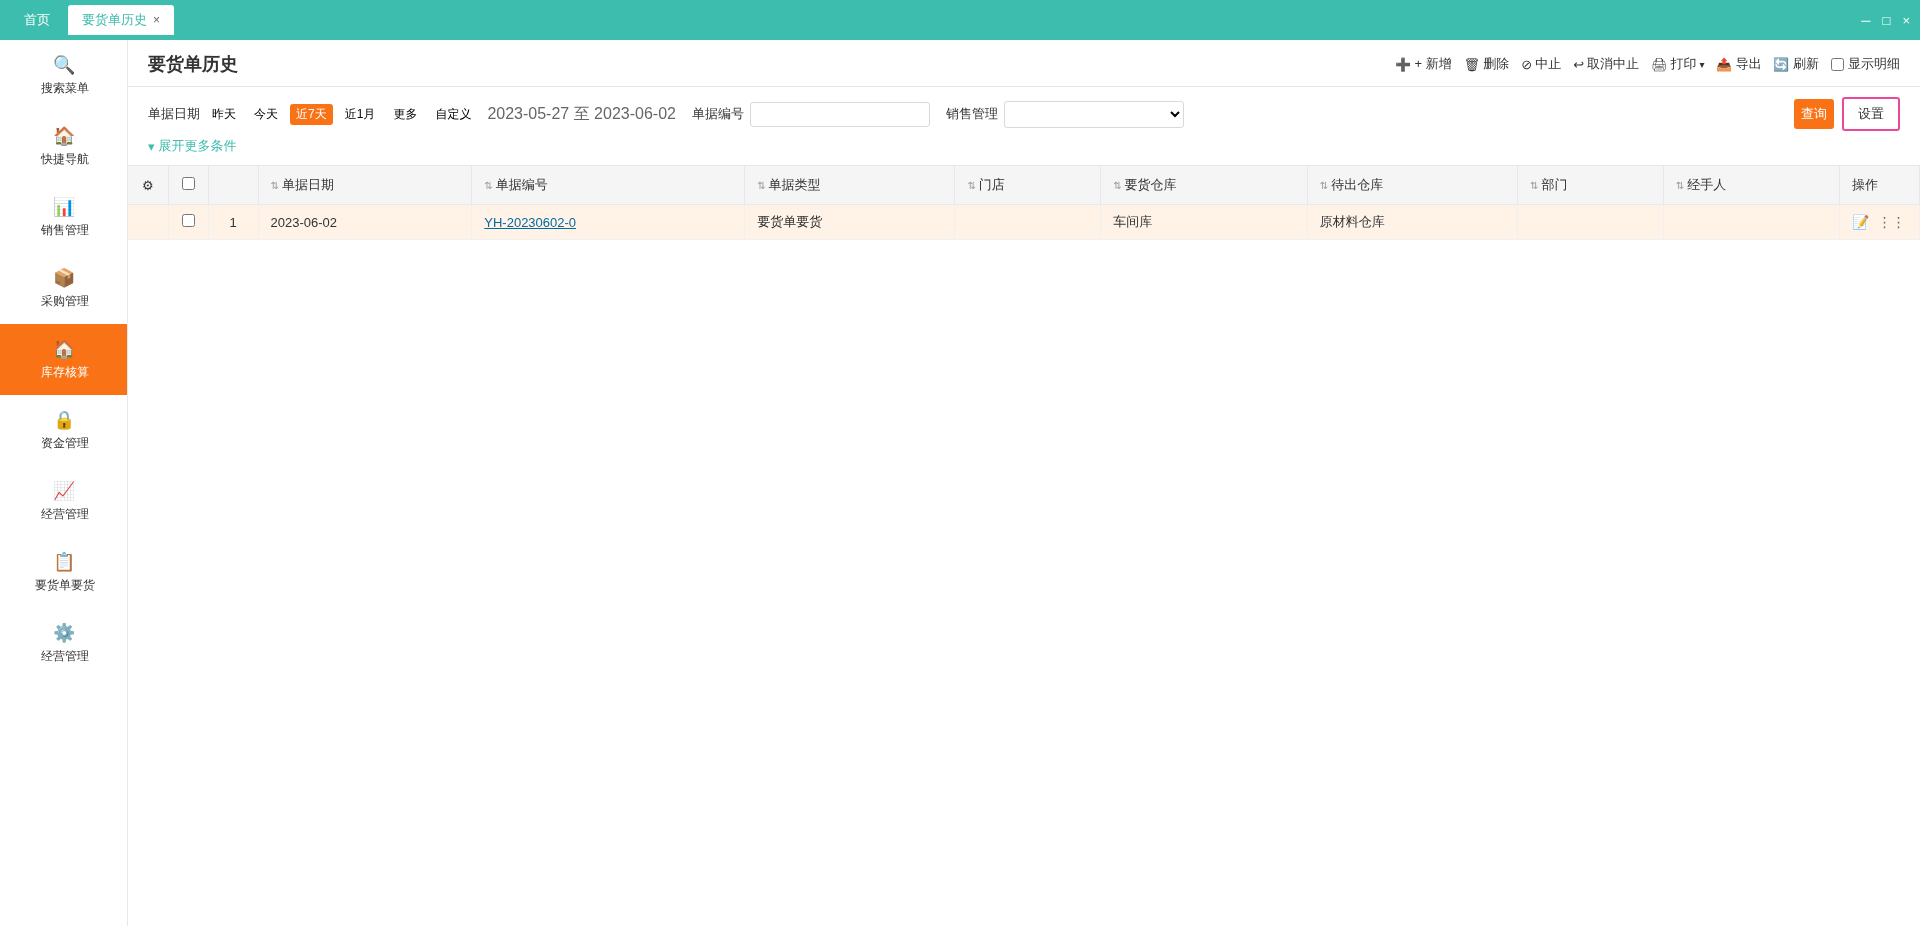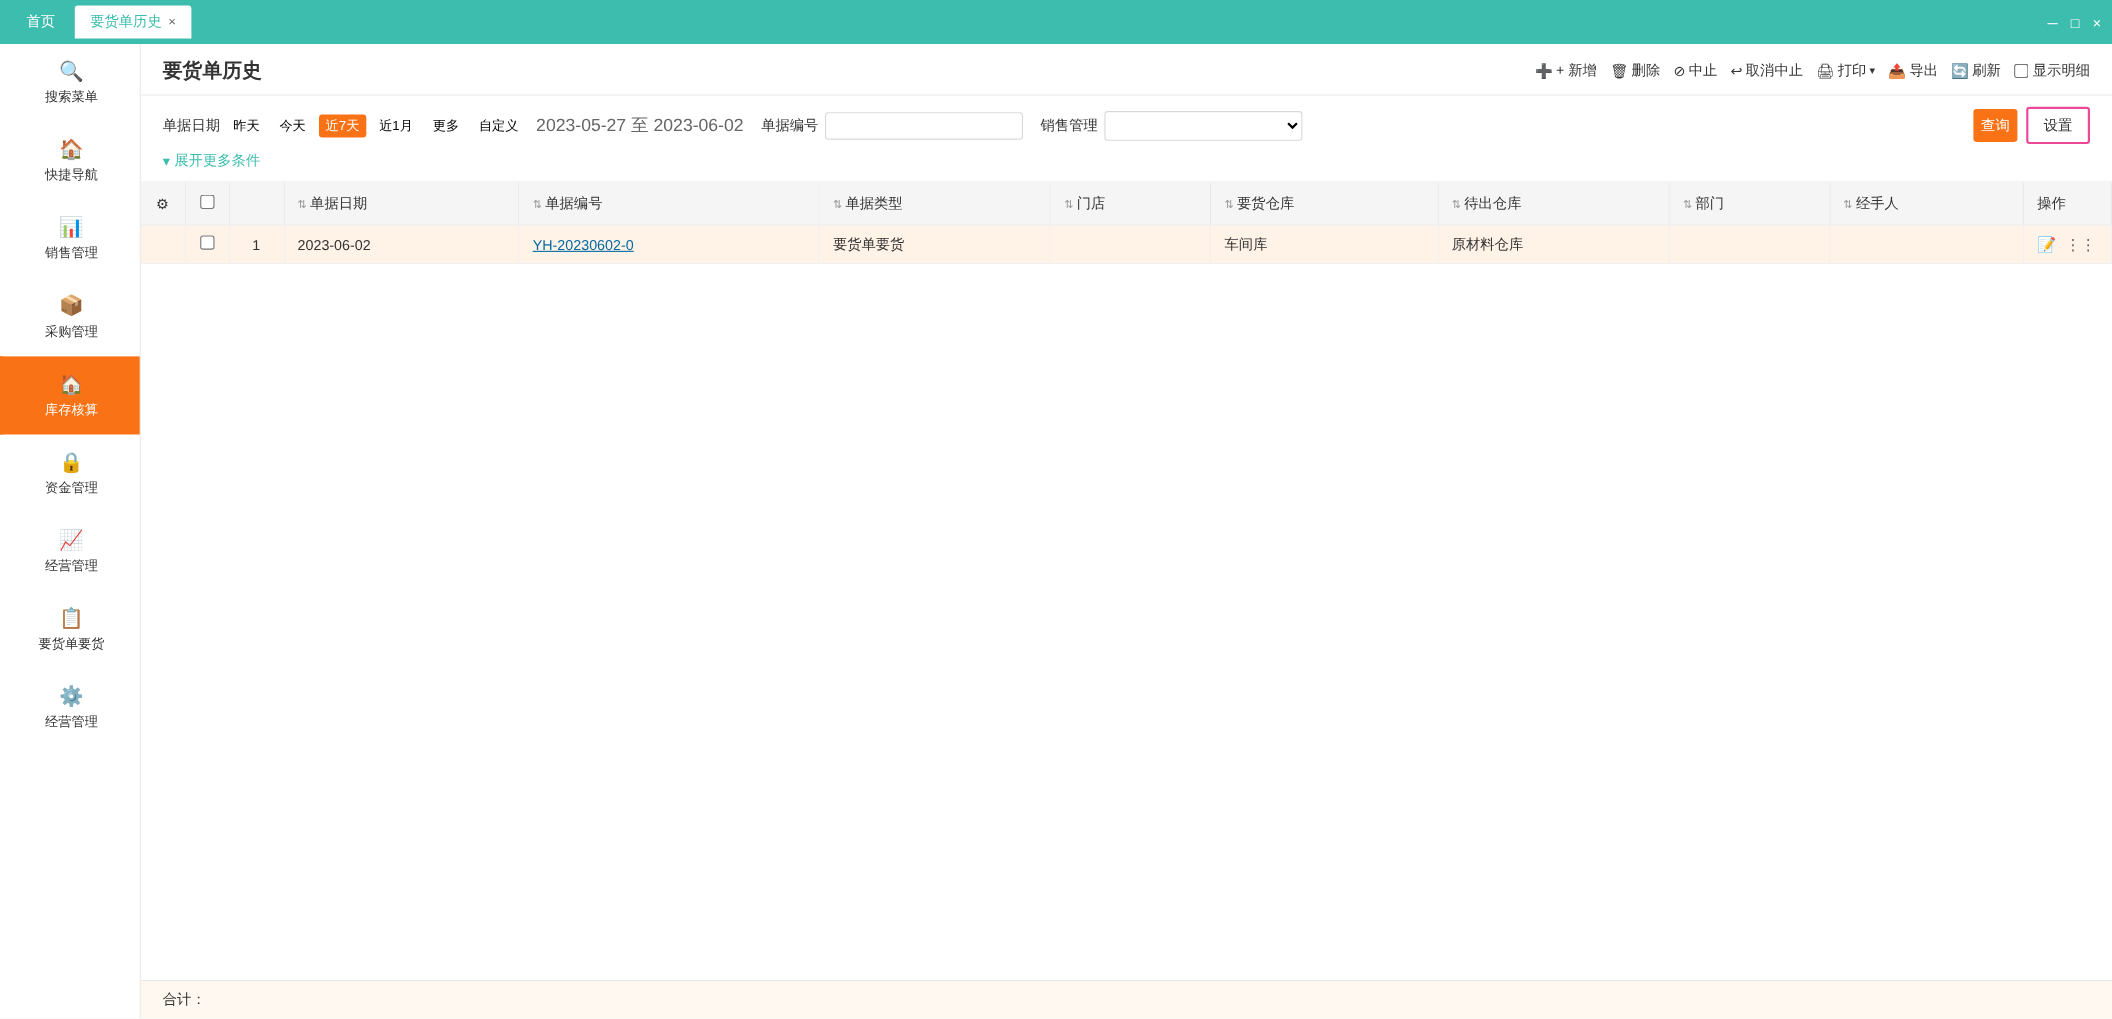--- a/index.html
+++ b/index.html
@@ -461,19 +461,16 @@
               <div class="action-icons">
                 <span class="action-icon" title="编辑">📝</span>
                 <span class="action-icon" title="删除">⋮⋮</span>
               </div>
             </td>
           </tr>
         </tbody>
       </table>
     </div>
 
-    <div class="table-footer">
-      <span>合计：</span>
-    </div>
 
 
   </div>
 </div>
 
 </body></html>

